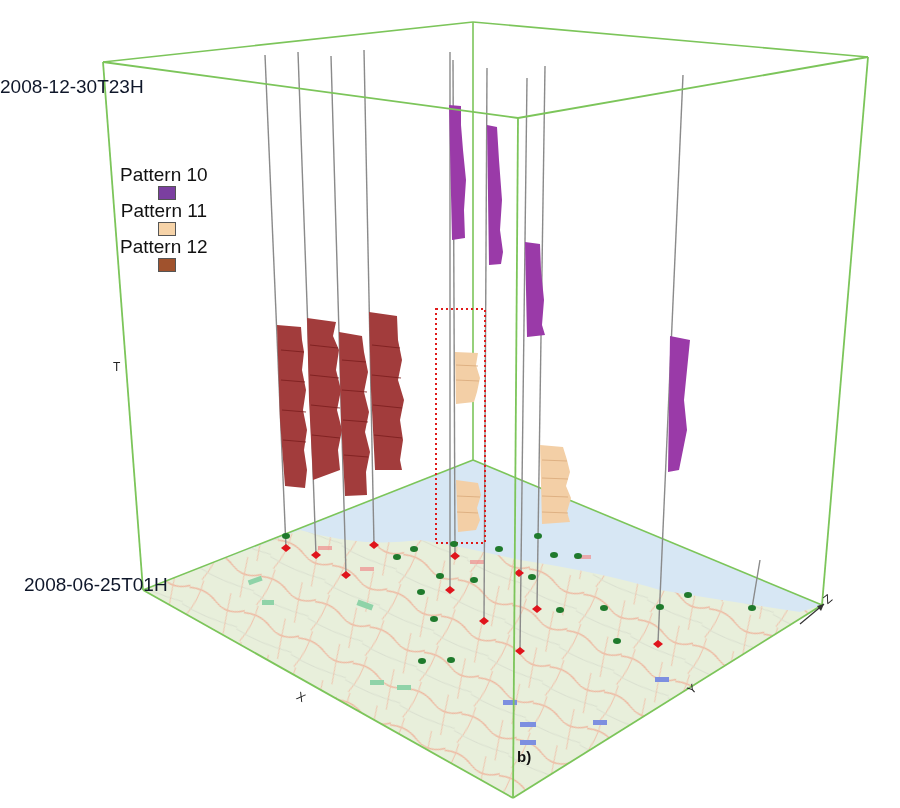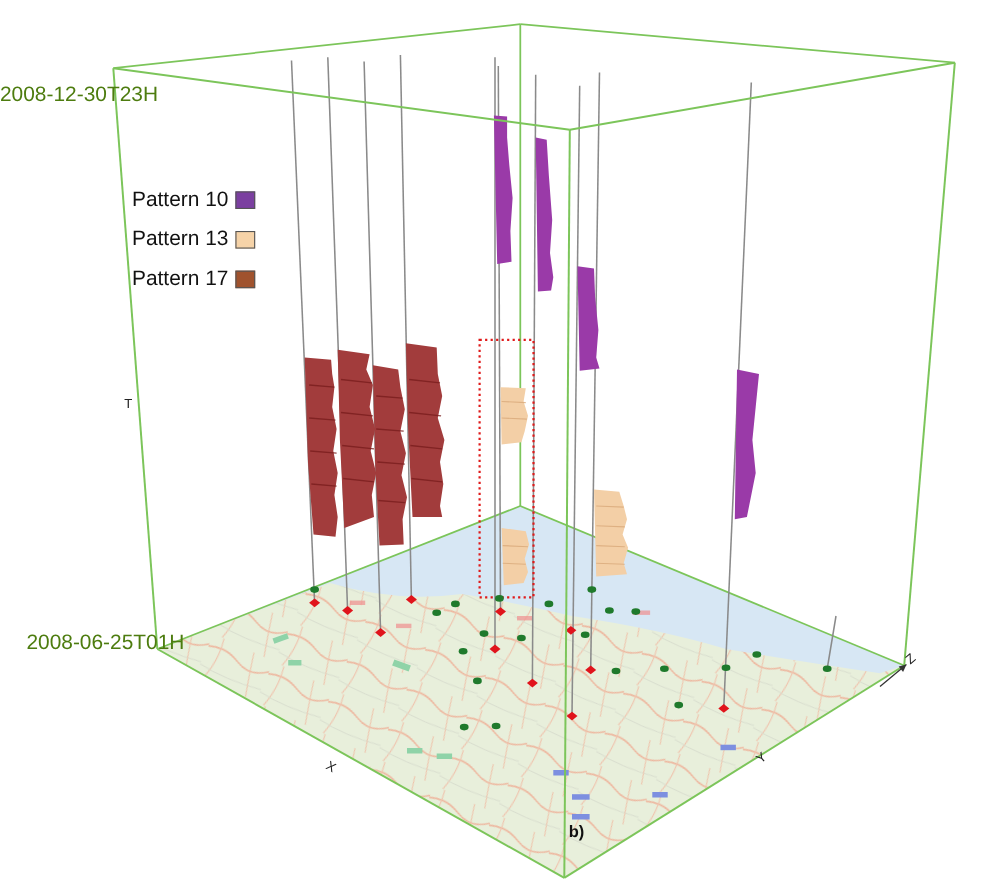--- a/index.html
+++ b/index.html
@@ -1,22 +1,22 @@
 <!DOCTYPE html>
 <html><head>
 <meta charset="utf-8">
 <style>
   html, body { margin: 0; padding: 0; background: #ffffff; }
   body { width: 900px; height: 808px; position: relative; overflow: hidden;
          font-family: "Liberation Sans", sans-serif; }
   #fig { position: absolute; left: 0; top: 0; width: 900px; height: 808px; }
-  .lbl { position: absolute; color: #4d7c0f; font-family: "Liberation Sans", sans-serif; white-space: nowrap; }
+  .lbl { position: absolute; color: #0f172a; font-family: "Liberation Sans", sans-serif; white-space: nowrap; }
   .time-lbl { font-size: 19px; }
   .legend { position: absolute; left: 120px; top: 164px; }
-  .legend-row { display: flex; align-items: center; justify-content: flex-end; height: 36px; }
+  .legend-row { display: flex; align-items: center; justify-content: flex-end; height: 36px; flex-direction: column; }
   .legend-text { font-size: 19px; color: #111; margin-right: 6px; }
   .swatch { width: 18px; height: 16px; border: 1px solid #555; box-sizing: border-box; }
   .axis-lbl { font-size: 12px; color: #222; }
   .panel-lbl { font-size: 15px; font-weight: bold; color: #111; }
 </style>
 </head>
 <body>
 
 <svg id="fig" viewBox="0 0 900 808" xmlns="http://www.w3.org/2000/svg">
   <defs>
@@ -186,20 +186,20 @@
 <div class="lbl axis-lbl" style="left:688px; top:682px; transform:rotate(-40deg);">Y</div>
 <div class="lbl axis-lbl" style="left:824px; top:592px; transform:rotate(-40deg);">Z</div>
 <div class="lbl panel-lbl" style="left:517px; top:748px;">b)</div>
 
 <div class="legend">
   <div class="legend-row">
     <span class="legend-text">Pattern 10</span>
     <span class="swatch" style="background:#7b3fa0;"></span>
   </div>
   <div class="legend-row">
-    <span class="legend-text">Pattern 13</span>
+    <span class="legend-text">Pattern 11</span>
     <span class="swatch" style="background:#f6d3a8;"></span>
   </div>
   <div class="legend-row">
-    <span class="legend-text">Pattern 17</span>
+    <span class="legend-text">Pattern 12</span>
     <span class="swatch" style="background:#a0522d;"></span>
   </div>
 </div>
 
 </body></html>

